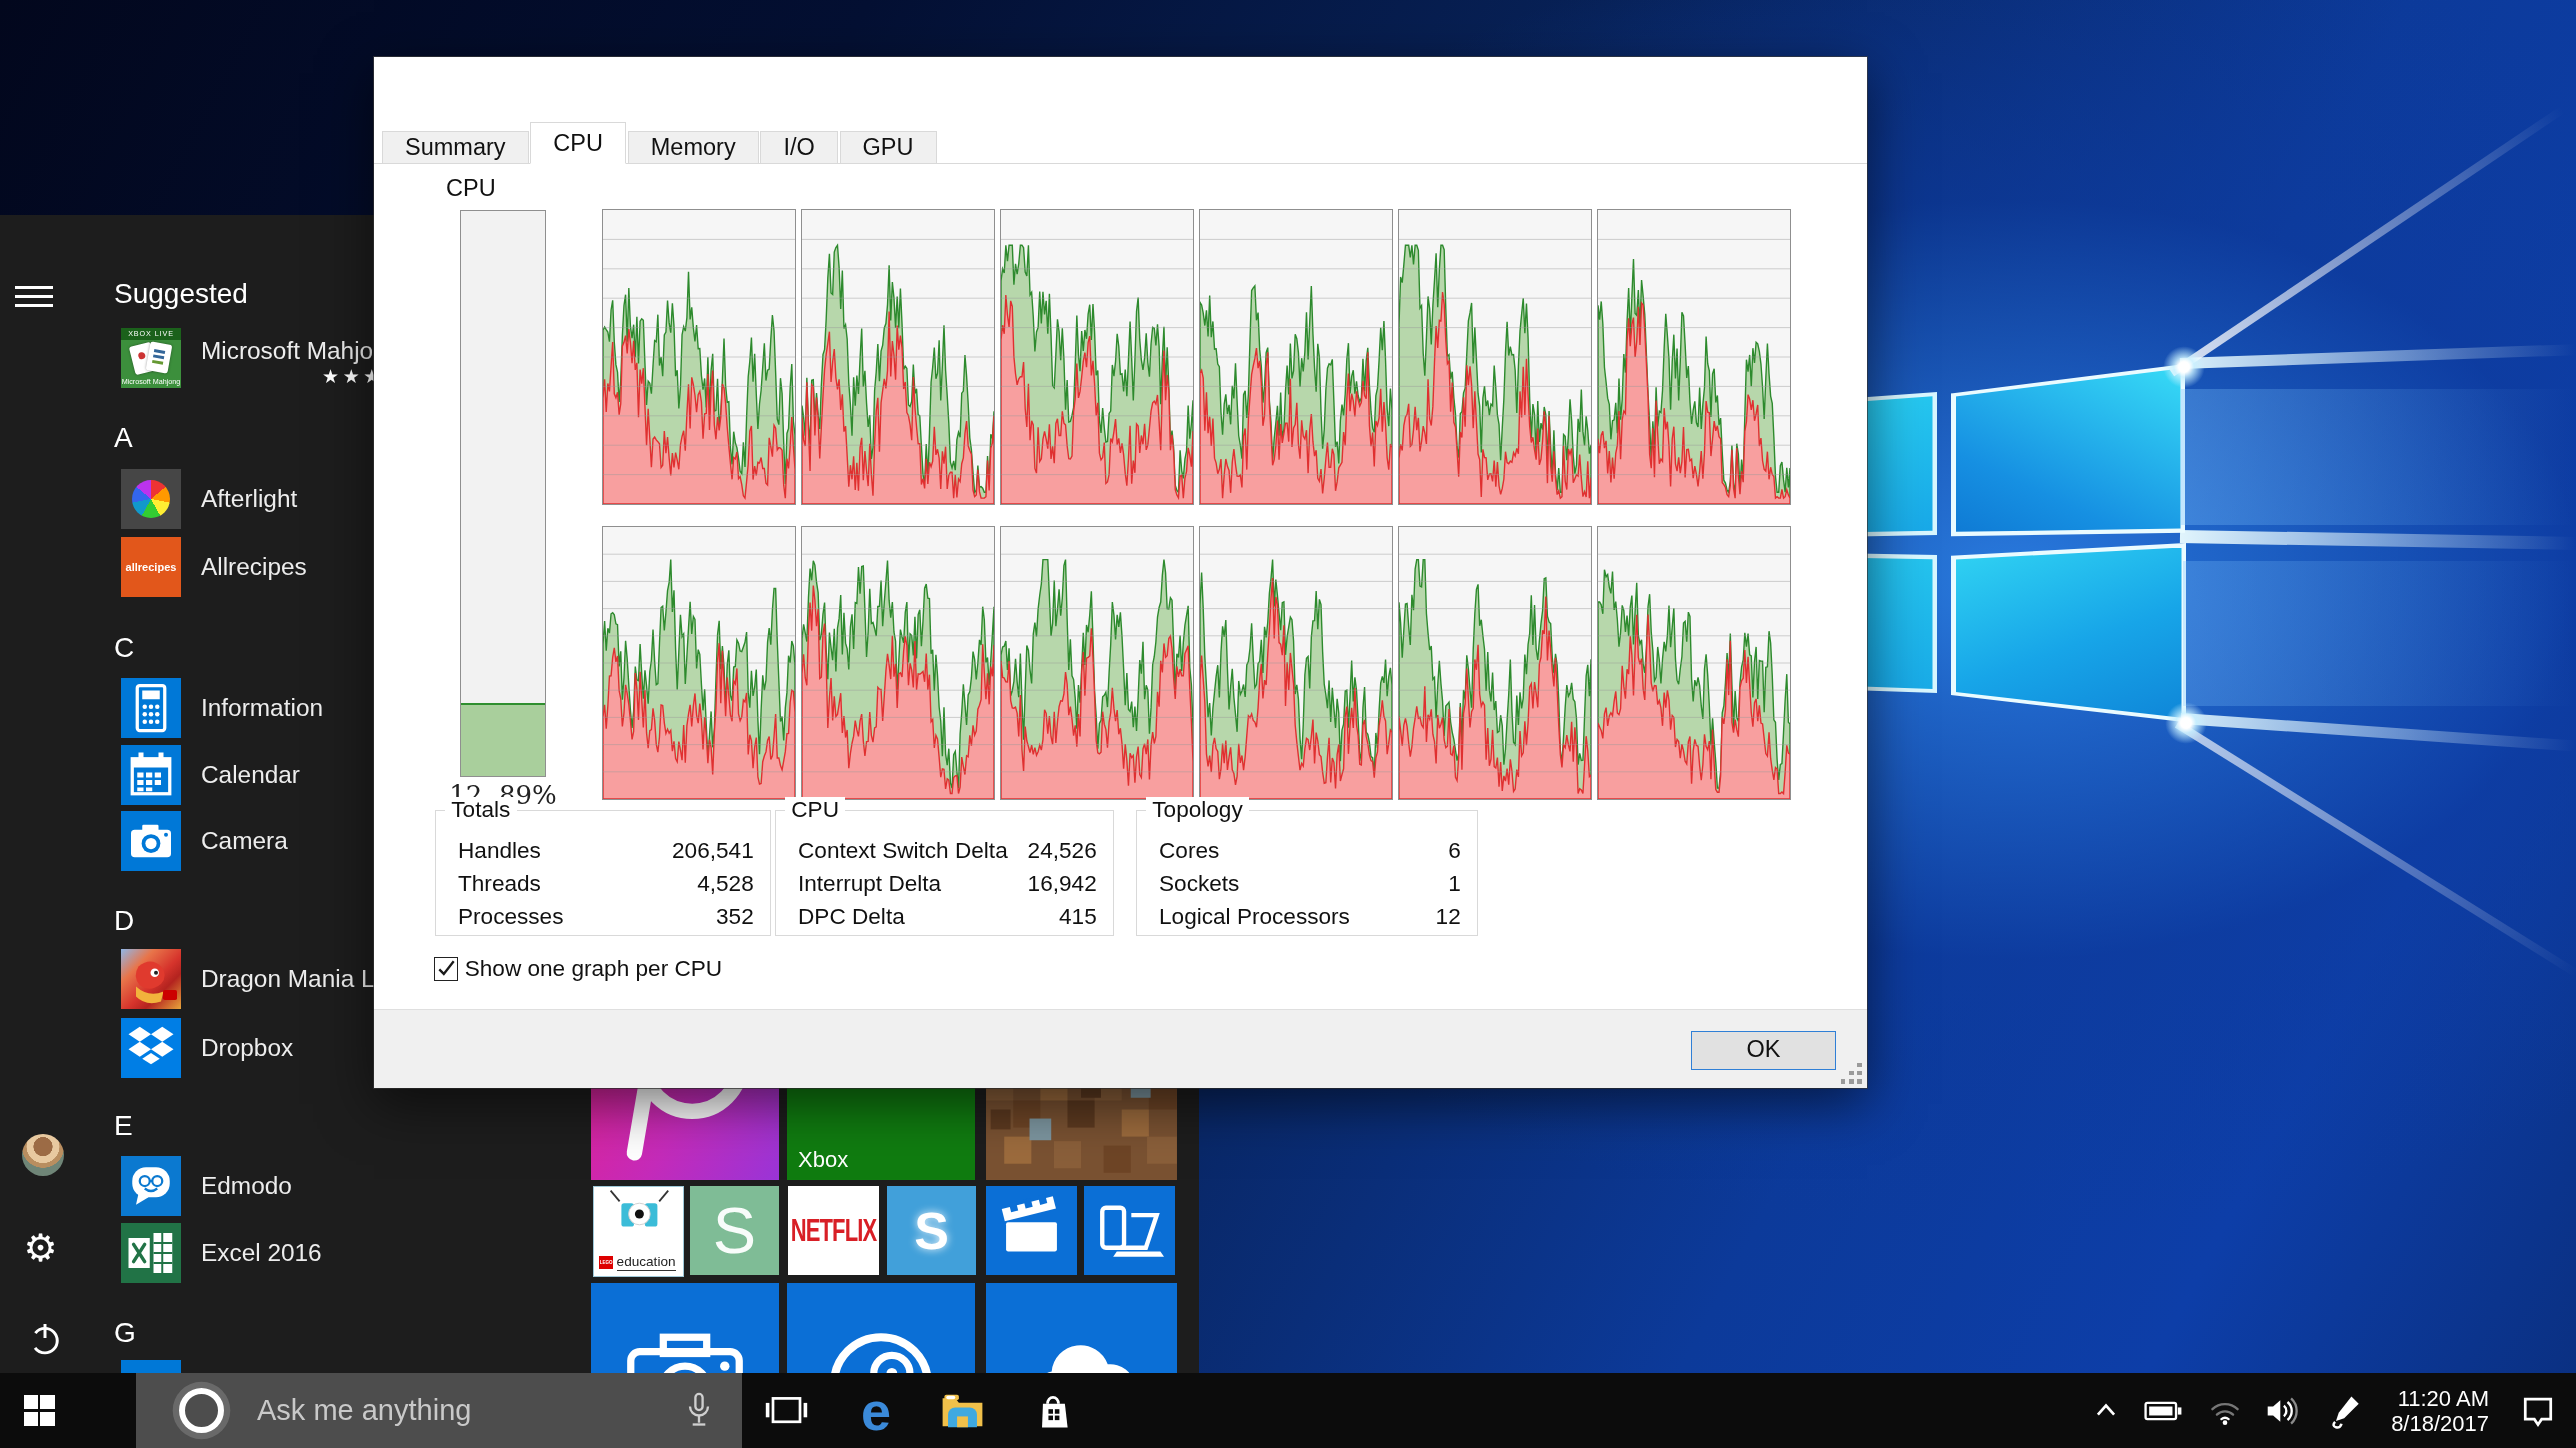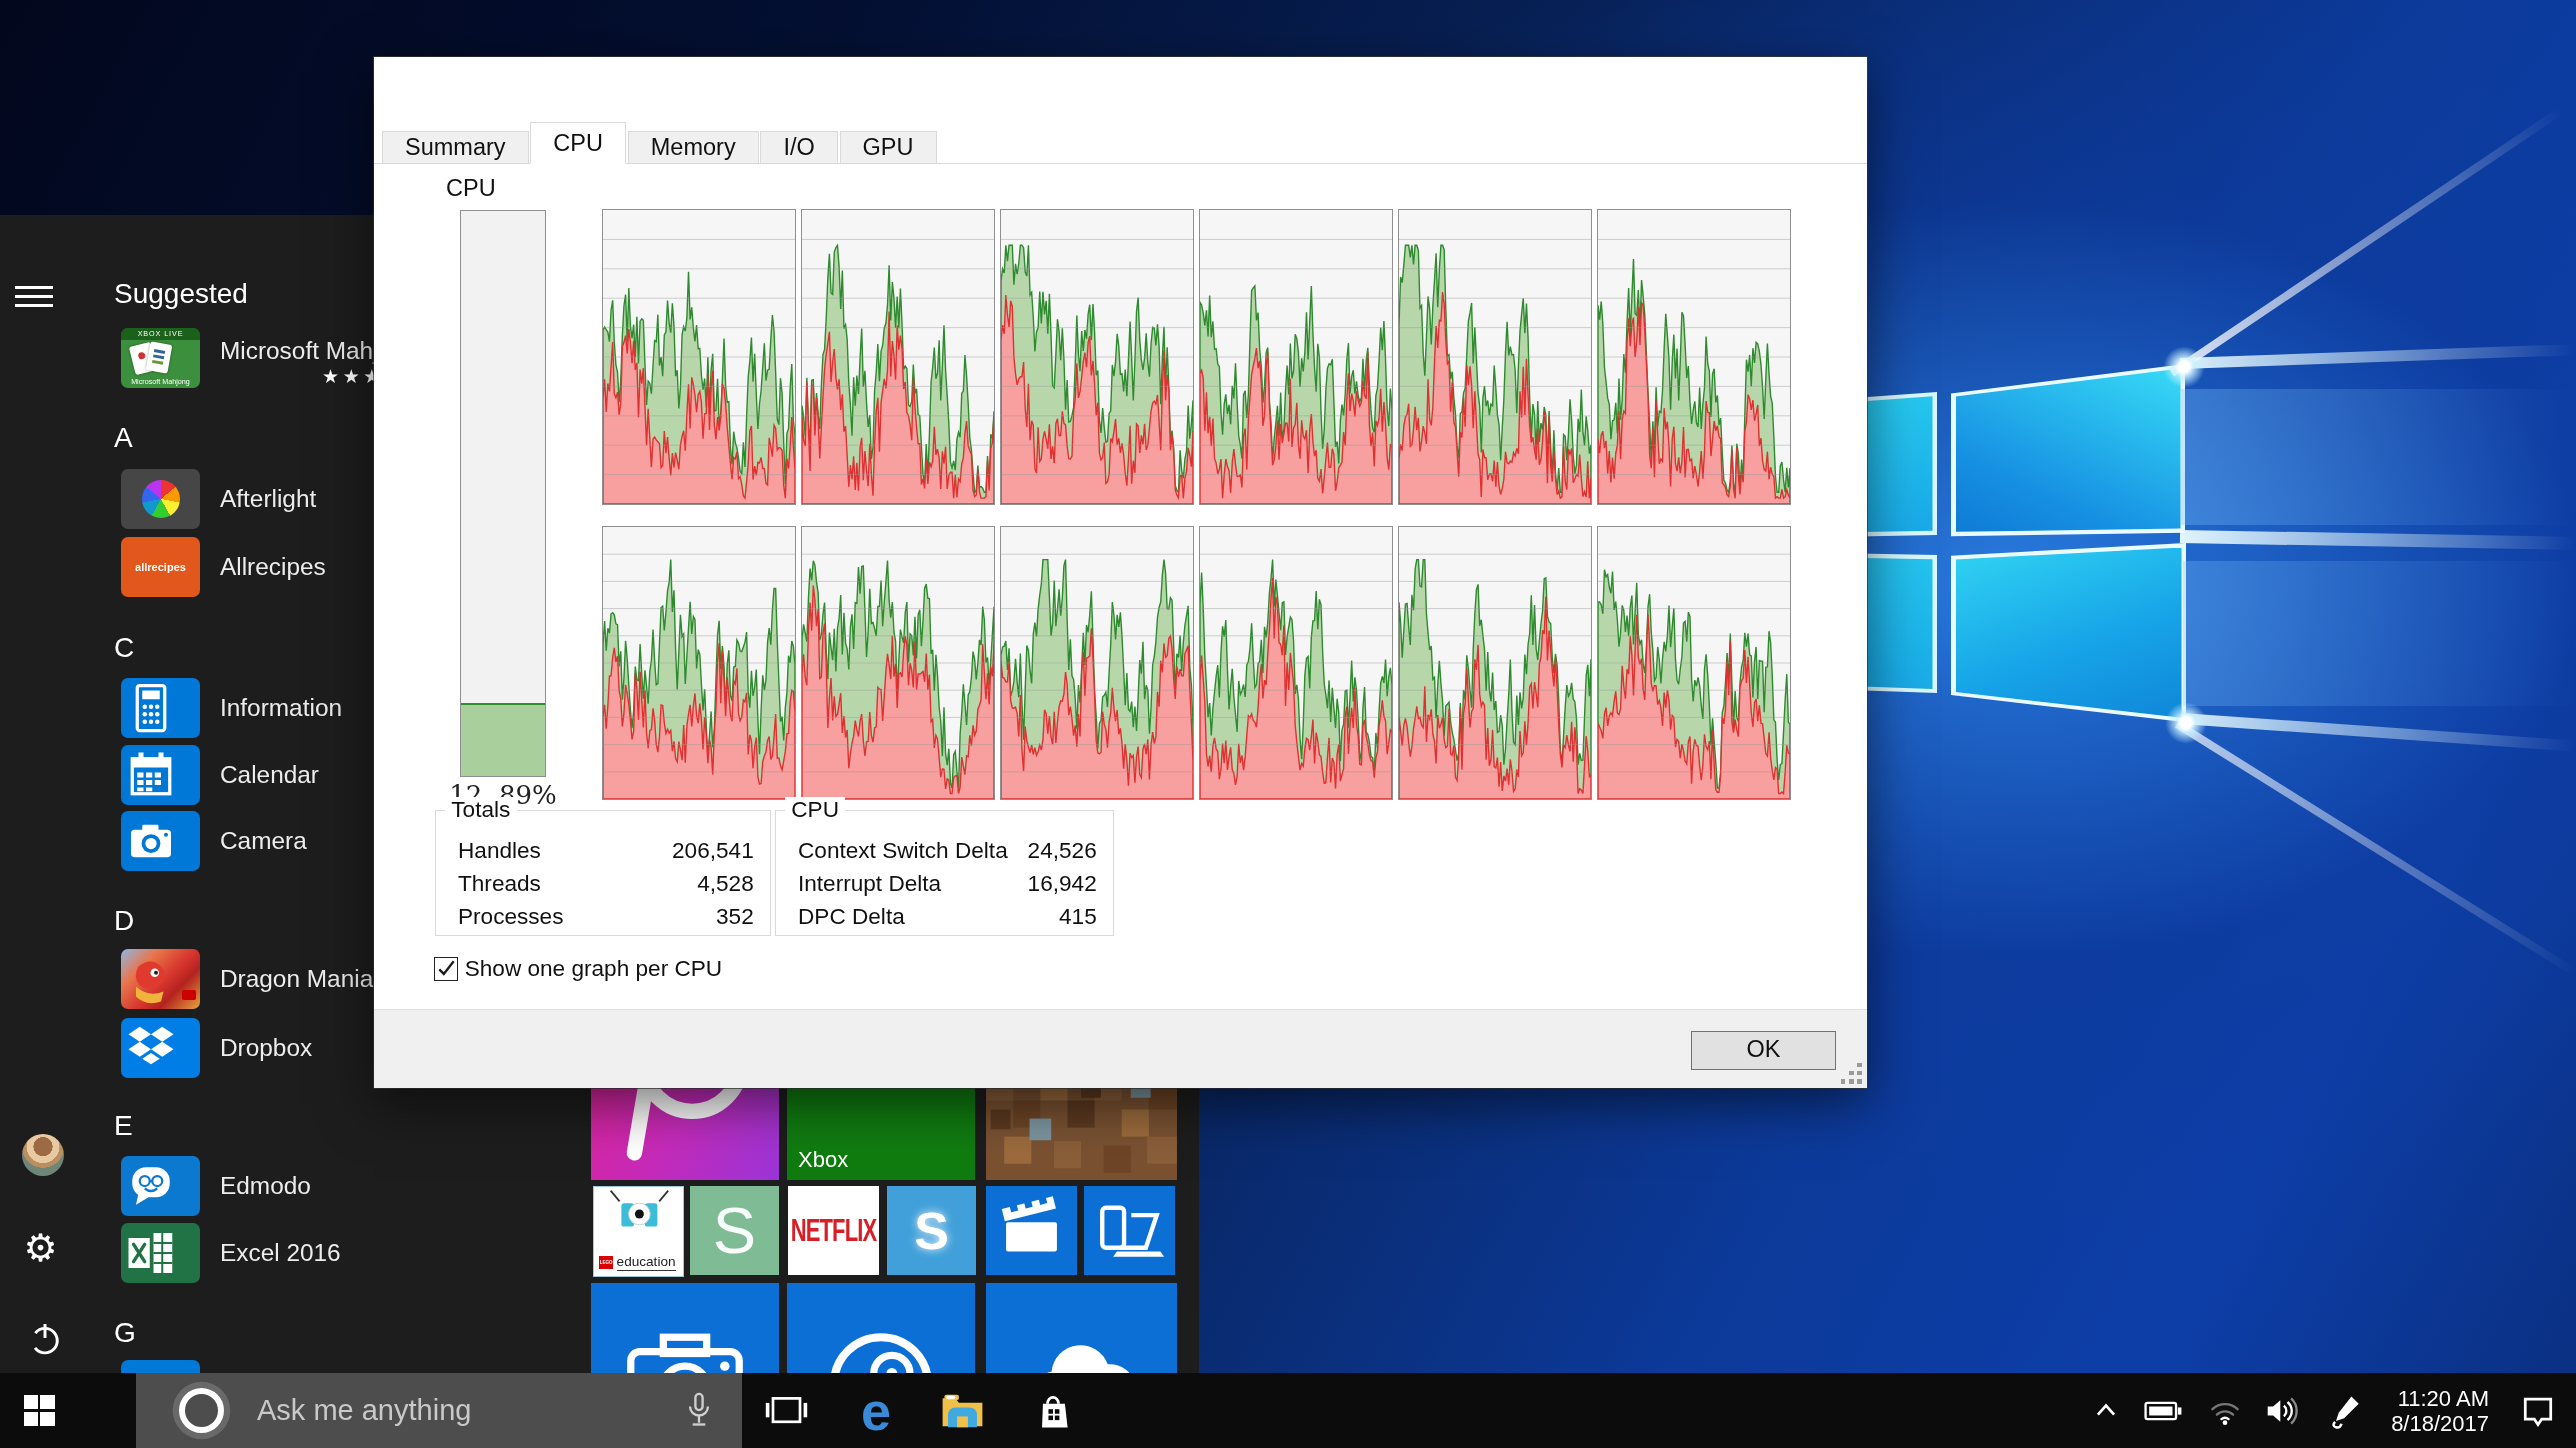--- a/index.html
+++ b/index.html
@@ -17,21 +17,21 @@
     background:radial-gradient(circle,#ffffff 0 18%,rgba(200,240,255,.8) 34%,rgba(150,220,255,0) 70%);}
   
   #start-menu{position:absolute;left:0;top:215px;width:1199px;height:1159px;background:#1d1d1d;z-index:10;overflow:hidden;color:#eee;}
   .rail-btn{position:absolute;left:14.5px;width:54px;height:51px;display:flex;align-items:center;justify-content:flex-start;}
   .hamburger span{display:block;width:38px;height:3.6px;background:#fff;margin:5.4px 0;}
   .avatar{width:42px;height:42px;border-radius:50%;
     background:radial-gradient(circle at 50% 30%,#9c6b45 0 26%,#e8c9a0 27% 45%,#b98e60 46% 58%,#6f8577 59% 100%);}
   .gear{font-size:38px;color:#fff;line-height:1;}
   .menu-header{position:absolute;left:114px;font-size:28px;color:#fff;}
   .app-row{position:absolute;left:121px;height:60px;display:flex;align-items:center;white-space:nowrap;}
-  .app-tile{width:79px;height:60px;flex:none;position:relative;overflow:hidden;background:#0078d7;border-radius:7px;}
+  .app-tile{width:60px;height:60px;flex:none;position:relative;overflow:hidden;background:#0078d7;}
   .app-label{margin-left:20px;font-size:24.4px;color:#ededed;}
   .stars-row{position:absolute;left:322px;font-size:19px;color:#fff;letter-spacing:3.6px;white-space:nowrap;}
   .half-star{display:inline-block;width:.55em;overflow:hidden;vertical-align:bottom;}
   .tile-afterlight{background:#464646;display:flex;align-items:center;justify-content:center;}
   .color-wheel{width:38px;height:38px;border-radius:50%;
     background:conic-gradient(#e33 0 14%,#f90 14% 28%,#fe3 28% 42%,#3c3 42% 58%,#19c 58% 72%,#36e 72% 86%,#b3e 86% 100%);}
   .tile-allrecipes{background:#e2571b;display:flex;align-items:center;justify-content:center;}
   .ar-brand{color:#fff;font-weight:bold;font-size:11px;}
   .tile-mahjong{background:#3c8f3c;}
   .mj-banner{position:absolute;top:0;left:0;right:0;height:11.8px;background:rgba(0,60,0,.55);color:#fff;font-size:7.2px;text-align:center;line-height:11.8px;letter-spacing:0.9px;}
@@ -633,20 +633,37 @@
         <div class="gb-row">
             <span>Interrupt Delta</span>
             <span>16,942</span>
           </div>
         <div class="gb-row">
             <span>DPC Delta</span>
             <span>415</span>
           </div>
       </div>
     </div>
+    <div class="groupbox" id="gb-topology">
+      <span class="gb-title">Topology</span>
+      <div class="gb-rows">
+        <div class="gb-row">
+            <span>Cores</span>
+            <span>6</span>
+          </div>
+        <div class="gb-row">
+            <span>Sockets</span>
+            <span>1</span>
+          </div>
+        <div class="gb-row">
+            <span>Logical Processors</span>
+            <span>12</span>
+          </div>
+      </div>
+    </div>
 
     <div id="cb-row">
       <div id="cb-box">
         <svg width="27" height="27" viewBox="0 0 30 30" style="display: block;">
             <polyline points="7,16 12,21 23,7" fill="none" stroke="#1a1a1a" stroke-width="2.6"></polyline>
           </svg>
       </div>
       <span id="cb-label">Show one graph per CPU</span>
     </div>
 

